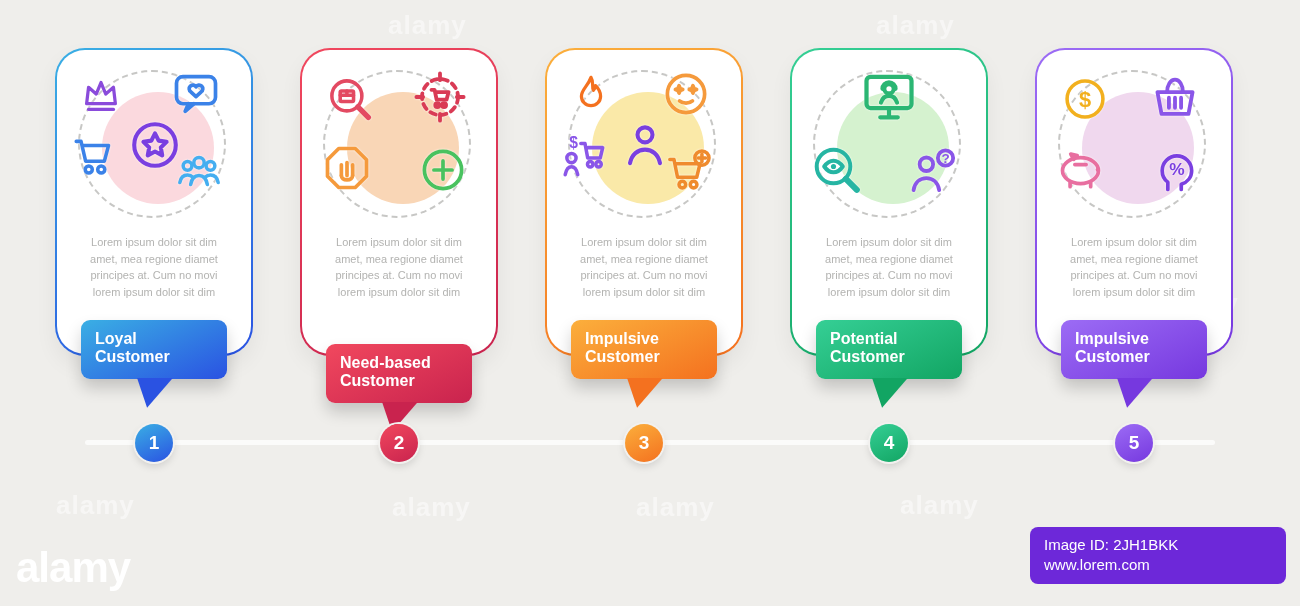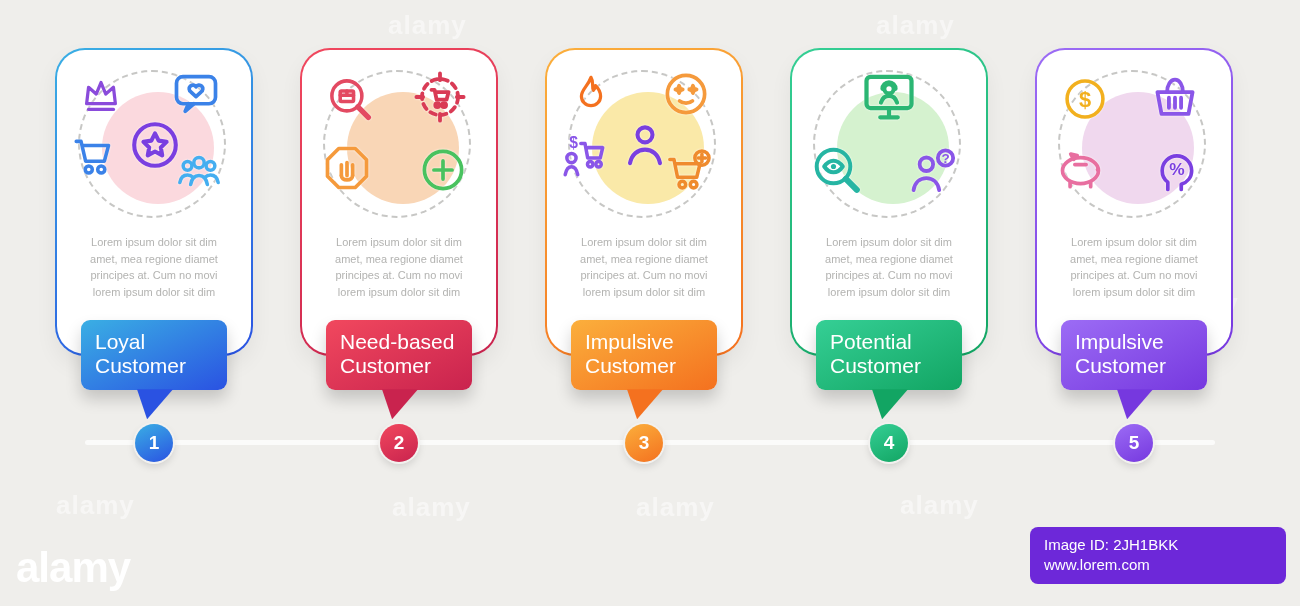--- a/index.html
+++ b/index.html
@@ -44,21 +44,21 @@
   .desc{
     margin-top:12px;text-align:center;font-size:11px;line-height:1.5;
     color:#b3b3b1;white-space:pre-line;
   }
   
   .bubble{
     position:absolute;left:26px;top:272px;width:146px;box-sizing:border-box;
     padding:10px 10px 12px 14px;border-radius:9px;z-index:3;
     box-shadow:0 9px 16px rgba(0,0,0,.18);
   }
-  .bubble .line{display:block;color:#fff;font-weight:normal;font-size:21px;line-height:1.15;}
+  .bubble .line{display:block;color:#fff;font-weight:bold;font-size:16px;line-height:1.15;}
   .tail{
     position:absolute;left:56px;top:100%;margin-top:-1px;width:36px;height:30px;
     clip-path:polygon(0 0,100% 0,28% 100%);
   }
   
   .step{
     position:absolute;left:80px;top:376px;width:38px;height:38px;border-radius:50%;
     color:#fff;font-weight:bold;font-size:19px;line-height:38px;text-align:center;
     z-index:4;box-shadow:0 0 0 2px #f2f1ef,0 4px 8px rgba(0,0,0,.15);
   }
@@ -266,21 +266,21 @@
               <svg viewBox="0 0 24 24" class="icon" style="left: 98px; top: 74px; width: 52px; height: 52px; color: rgb(73, 194, 95);">
                 <use href="#sym-plus-circle"></use>
               </svg>
             </div>
         <div class="desc">Lorem ipsum dolor sit dim
 amet, mea regione diamet
 principes at. Cum no movi
 lorem ipsum dolor sit dim</div>
       </div>
     </div>
-    <div class="bubble" style="background: linear-gradient(155deg, rgb(241, 72, 94), rgb(201, 35, 78));">
+    <div class="bubble" style="background: linear-gradient(155deg, rgb(241, 72, 94), rgb(201, 35, 78)); margin-top: 24px;">
       <span class="line">Need-based</span>
       <span class="line">Customer</span>
       <div class="tail" style="background: rgb(201, 35, 78);"></div>
     </div>
     <div class="step" style="background: linear-gradient(155deg, rgb(241, 72, 94), rgb(201, 35, 78));">2</div>
   </div>
       <div class="card-col" style="left: 545px;">
     <div class="card-outline" style="background: linear-gradient(155deg, rgb(251, 175, 60), rgb(244, 113, 31));">
       <div class="card-inner">
         <div class="icon-cluster">

